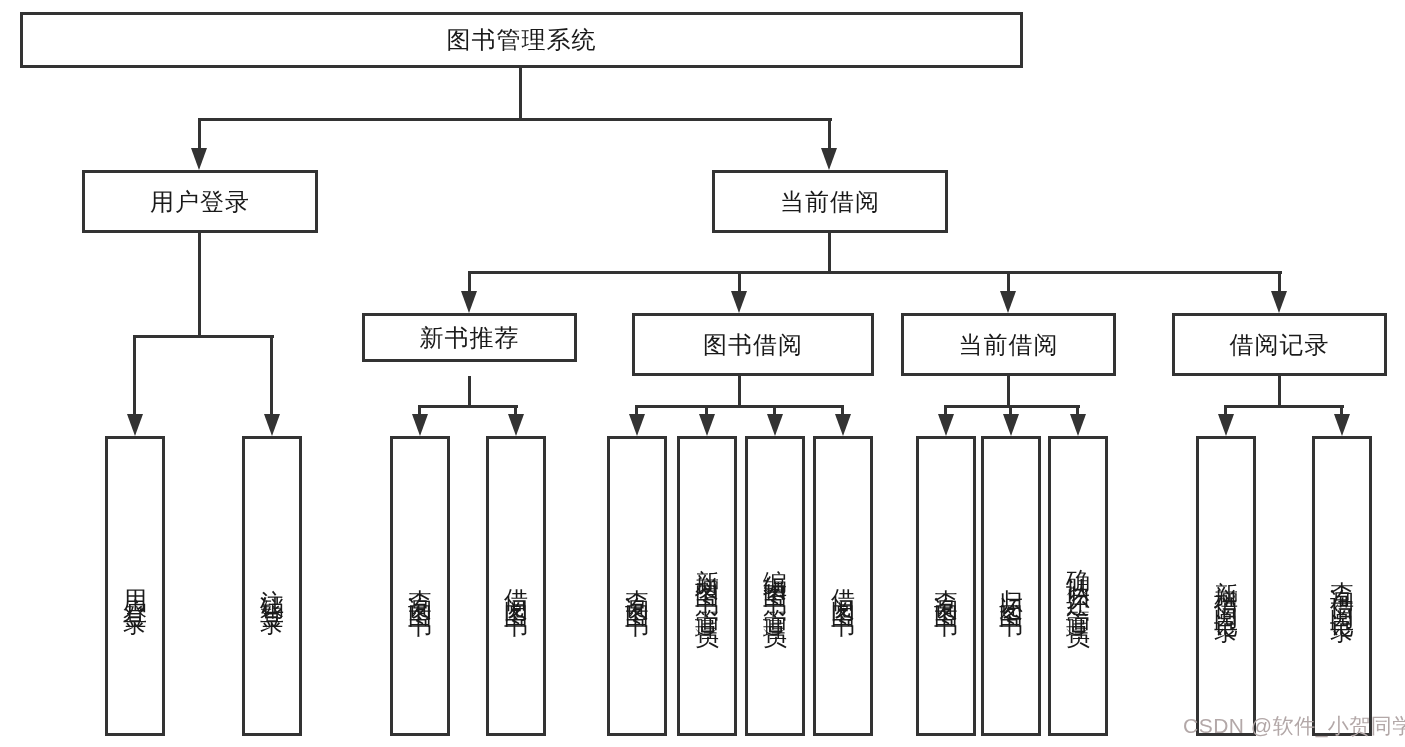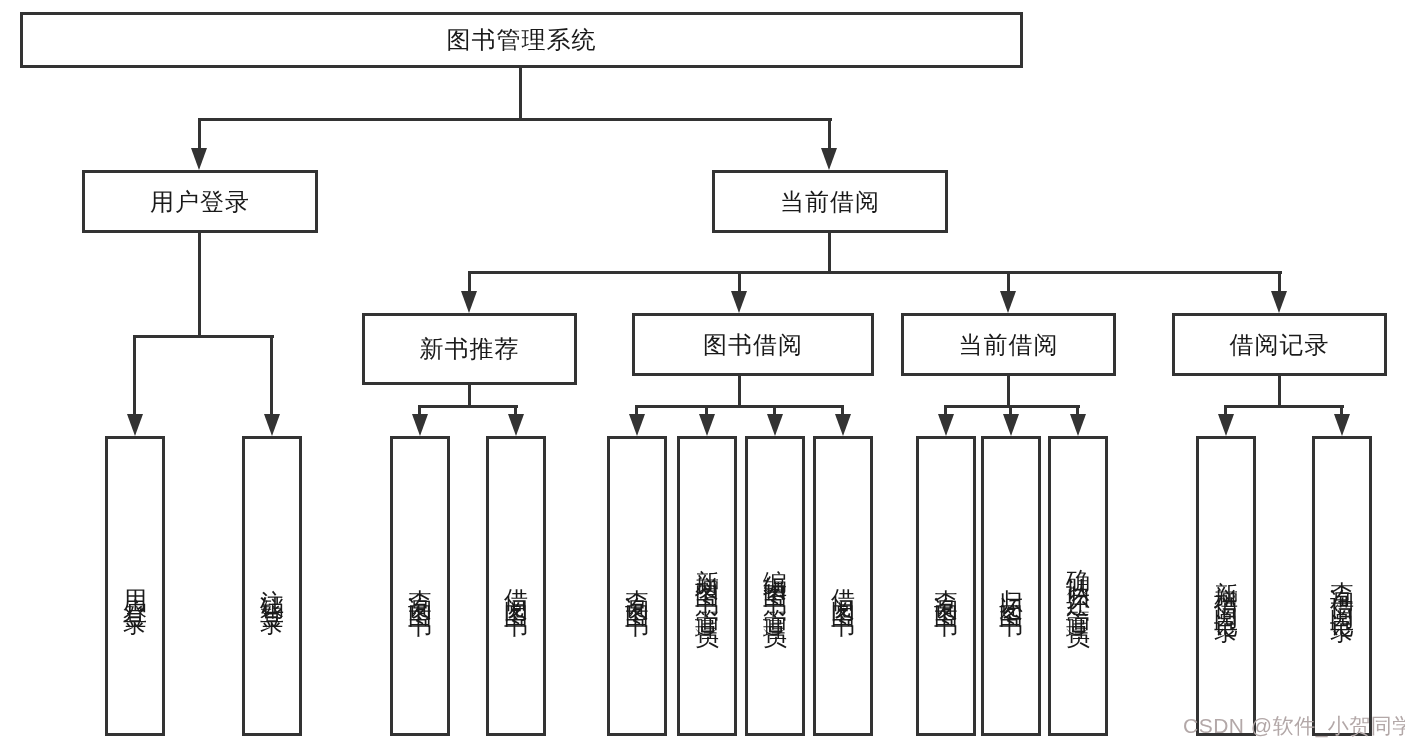--- a/index.html
+++ b/index.html
@@ -119,21 +119,21 @@
   <div class="lh" style="left:468px; top:271px; width:814px;"></div>
   <div class="lv" style="left:468px; top:271px; height:24px;"></div>
   <div class="arr" style="left:461px; top:291px;"></div>
   <div class="lv" style="left:738px; top:271px; height:24px;"></div>
   <div class="arr" style="left:731px; top:291px;"></div>
   <div class="lv" style="left:1007px; top:271px; height:24px;"></div>
   <div class="arr" style="left:1000px; top:291px;"></div>
   <div class="lv" style="left:1278px; top:271px; height:24px;"></div>
   <div class="arr" style="left:1271px; top:291px;"></div>
 
-  <div class="hbox" style="left:362px; top:313px; width:215px; height:72px;">
+  <div class="hbox" style="left:362px; top:313px; width:215px; height:49px;">
     <span>新书推荐</span>
   </div>
   <div class="hbox" style="left:632px; top:313px; width:242px; height:63px;">
     <span>图书借阅</span>
   </div>
   <div class="hbox" style="left:901px; top:313px; width:215px; height:63px;align-items:center;">
     <span>当前借阅</span>
   </div>
   <div class="hbox" style="left:1172px; top:313px; width:215px; height:63px;">
     <span>借阅记录</span>

